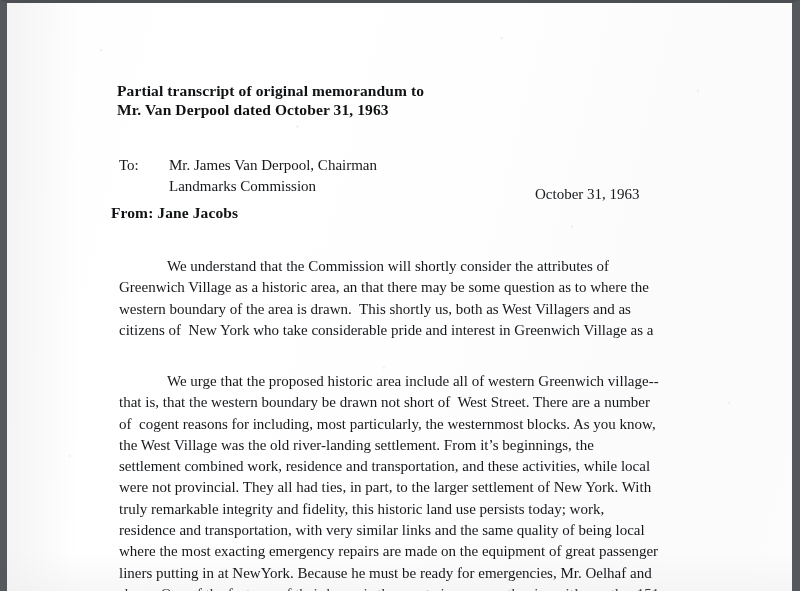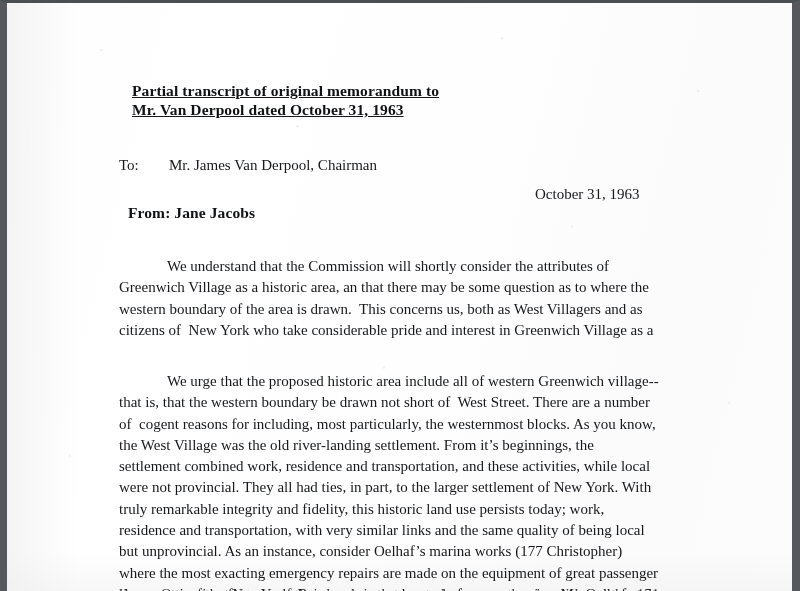--- a/index.html
+++ b/index.html
@@ -71,24 +71,23 @@
 
   .heading-line {
     font-weight: bold;
     font-size: 15.5px;
     line-height: 19px;
     letter-spacing: .1px;
     color: #101214;
   }
   #memo-heading {
     position: absolute;
-    left: 125px;
+    left: 110px;
     top: 78px;
     width: 480px;
-    text-decoration: underline;
   }
 
   #memo-date {
     position: absolute;
     left: 528px;
     top: 138px;
     font-size: 15px;
     line-height: 19px;
     color: #17191c;
     margin-top: 44px;
@@ -107,21 +106,21 @@
     width: 50px;
     vertical-align: top;
   }
   #to-block .to-lines {
     display: inline-block;
     vertical-align: top;
   }
 
   #from-block {
     position: absolute;
-    left: 121px;
+    left: 104px;
     top: 200px;
     font-size: 15.5px;
     font-weight: bold;
     line-height: 19px;
     color: #101214;
     letter-spacing: .1px;
   }
 
   .body-para {
     position: absolute;
@@ -166,41 +165,40 @@
   <div id="memo-body">
 
     <div id="memo-heading">
       <div class="heading-line">Partial transcript of original memorandum to</div>
       <div class="heading-line">Mr. Van Derpool dated October 31, 1963</div>
     </div>
 
     <div id="memo-date">October 31, 1963</div>
 
     <div id="to-block">
-      <span class="to-label">To:</span><span class="to-lines"><span>Mr. James Van Derpool, Chairman</span><br></span>
+      <span class="to-label">To:</span><span class="to-lines"><span>Mr. James Van Derpool, Chairman</span><br><span>Landmarks Commission</span></span>
     </div>
 
     <div id="from-block">From:  Jane Jacobs</div>
 
     <div class="body-para" id="para-1">
         <span class="ln first">We understand that the Commission will shortly consider the attributes of</span>
         <span class="ln">Greenwich Village as a historic area, an that there may be some question as to where the</span>
-        <span class="ln">western boundary of the area is drawn.  This concerns us, both as West Villagers and as</span>
+        <span class="ln">western boundary of the area is drawn.  This shortly us, both as West Villagers and as</span>
         <span class="ln">citizens of  New York who take considerable pride and interest in Greenwich Village as a</span>
       </div>
     <div class="body-para" id="para-2">
         <span class="ln first">We urge that the proposed historic area include all of western Greenwich village--</span>
         <span class="ln">that is, that the western boundary be drawn not short of  West Street. There are a number</span>
         <span class="ln">of  cogent reasons for including, most particularly, the westernmost blocks. As you know,</span>
         <span class="ln">the West Village was the old river-landing settlement. From it’s beginnings, the</span>
         <span class="ln">settlement combined work, residence and transportation, and these activities, while local</span>
         <span class="ln">were not provincial. They all had ties, in part, to the larger settlement of New York. With</span>
         <span class="ln">truly remarkable integrity and fidelity, this historic land use persists today; work,</span>
         <span class="ln">residence and transportation, with very similar links and the same quality of being local</span>
-        <span class="ln">but unprovincial. As an instance, consider Oelhaf’s marina works (177 Christopher)</span>
         <span class="ln">where the most exacting emergency repairs are made on the equipment of great passenger</span>
         <span class="ln">liners putting in at NewYork. Because he must be ready for emergencies, Mr. Oelhaf and</span>
       </div>
 
     <div id="clipped-line">shops. One of the features of their home is the great view across the river; it’s worth a 151</div>
 
   </div>
 </div>
 
 </body></html>

